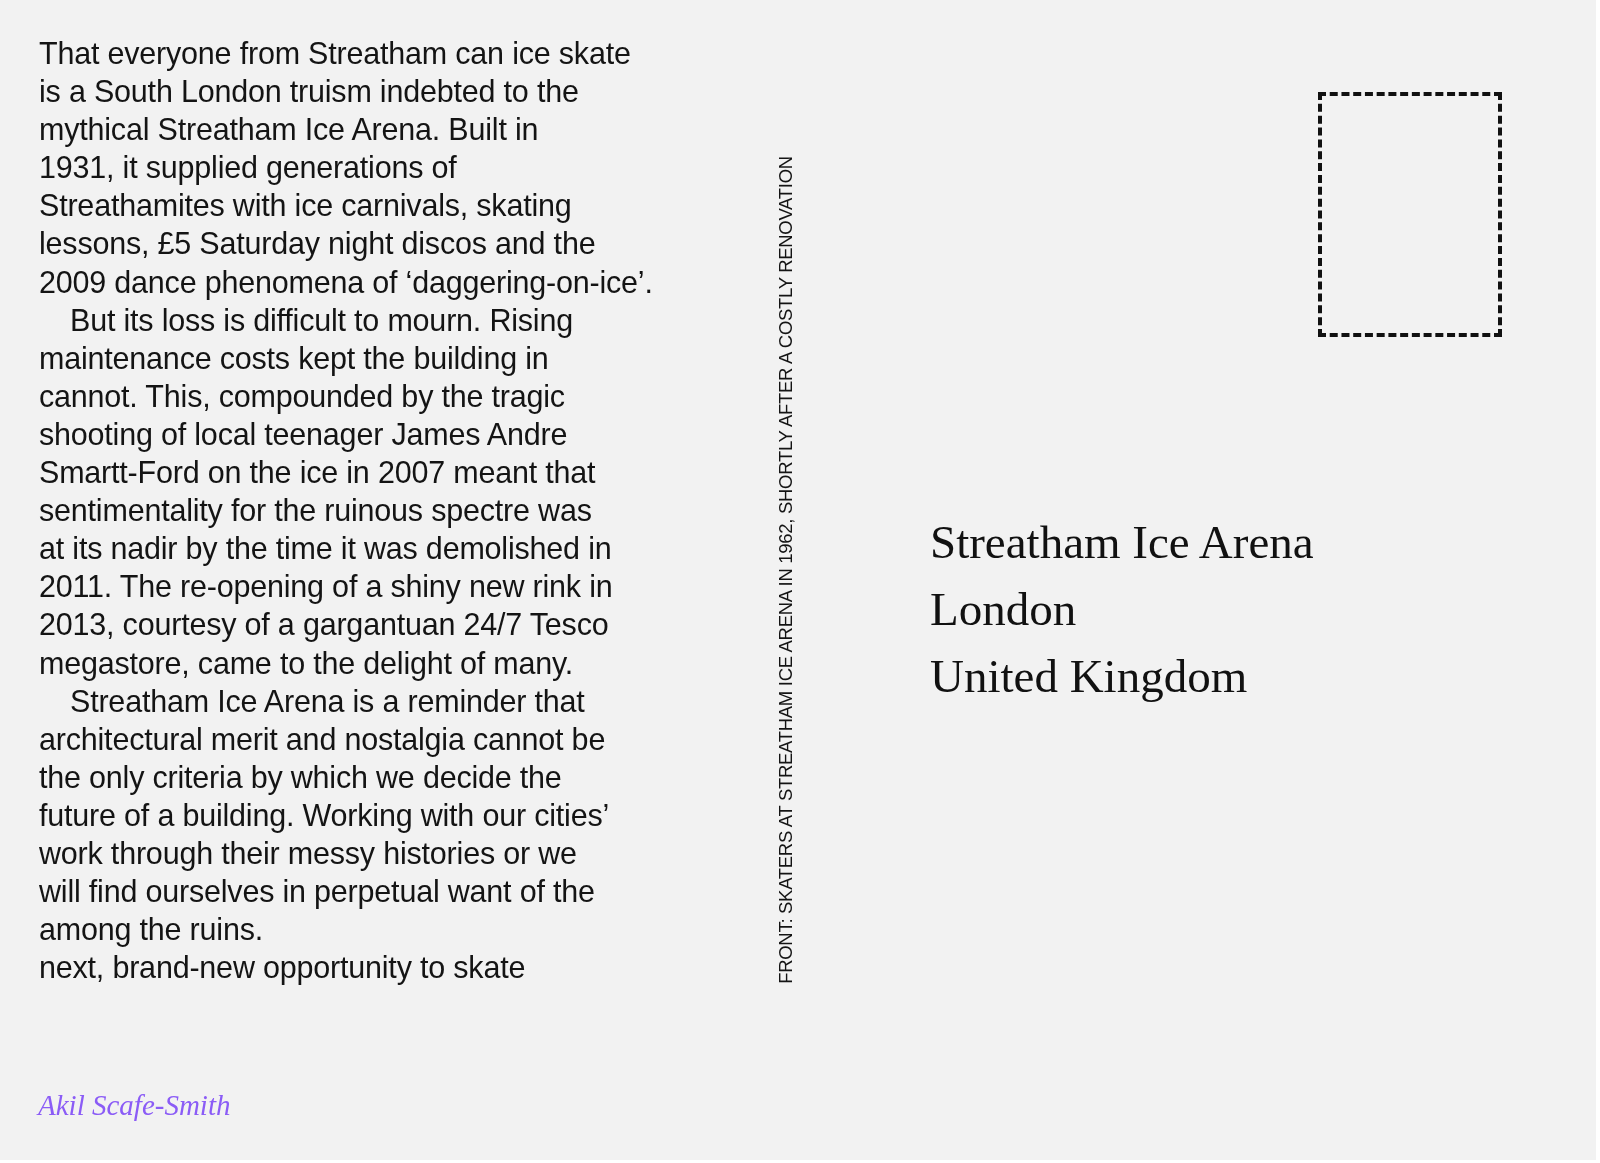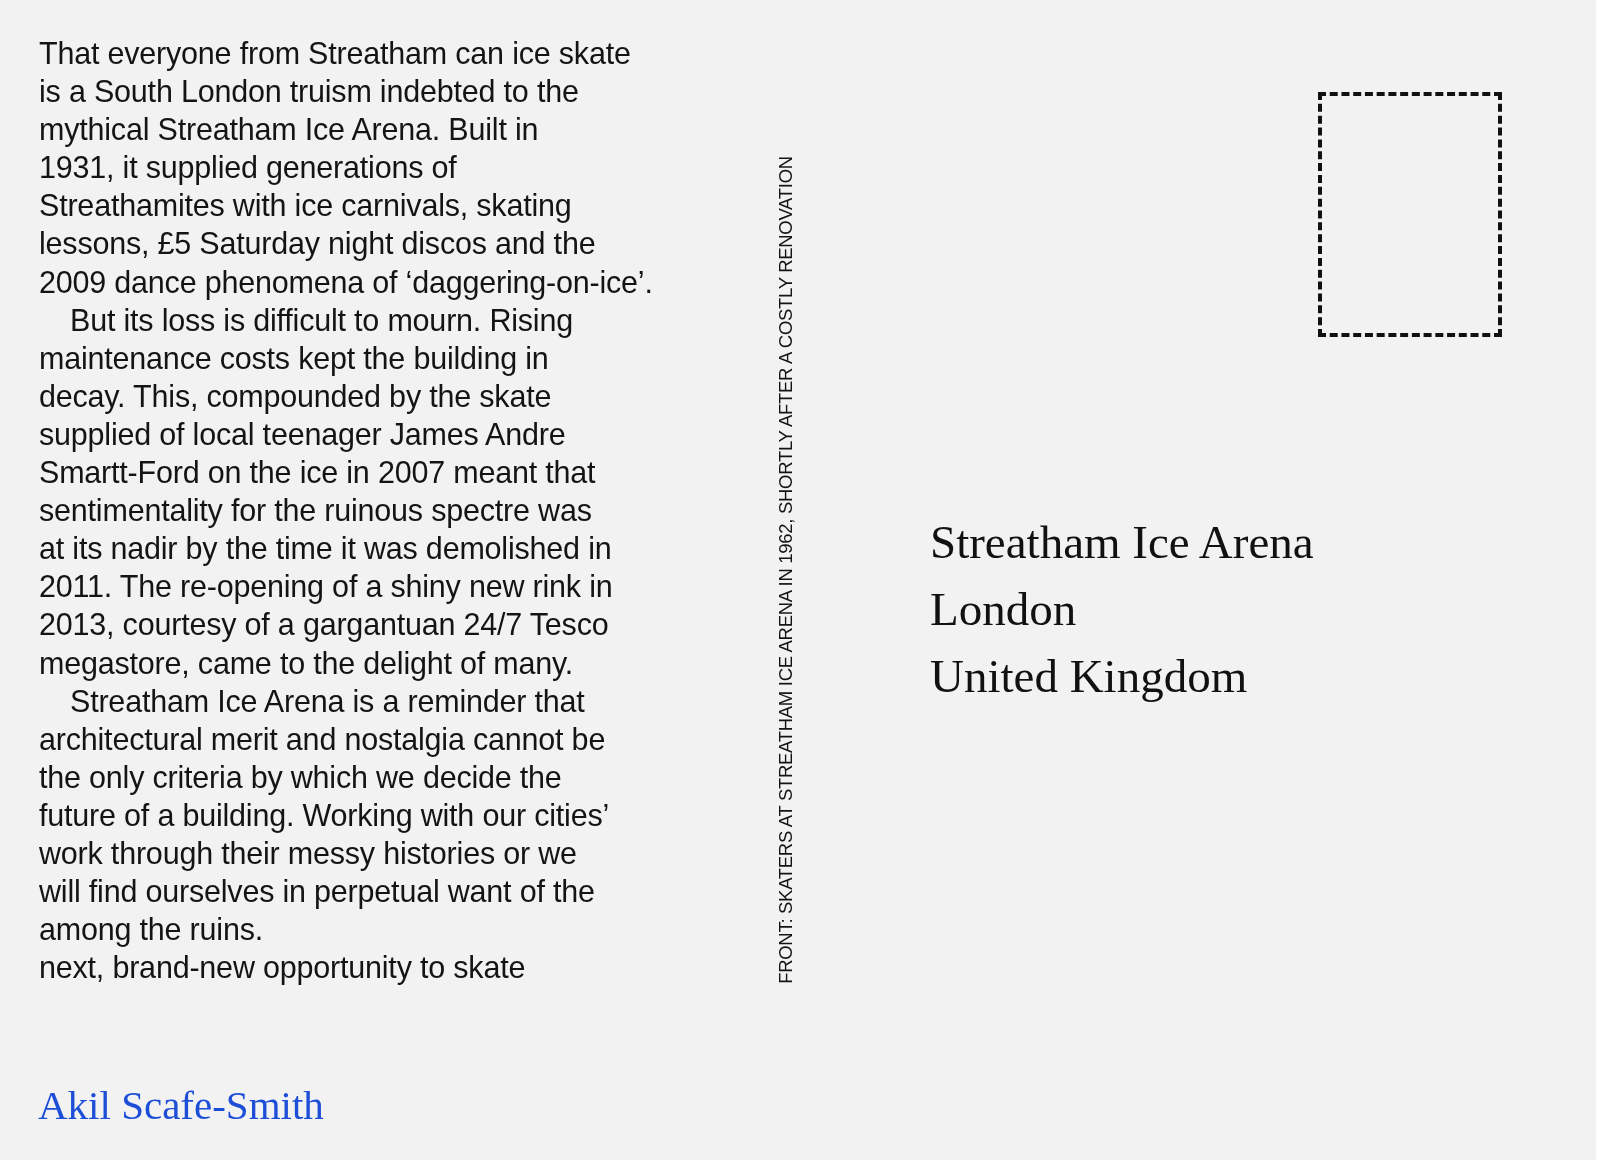--- a/index.html
+++ b/index.html
@@ -37,23 +37,24 @@
       white-space: nowrap;
     }
     .essay .line.indent {
       text-indent: 31px;
     }
     .author {
       position: absolute;
       left: 38px;
       top: 1087px;
       font-family: "Liberation Serif", "DejaVu Serif", serif;
-      font-size: 41px;
+      font-style: italic;
+      font-size: 29px;
       line-height: 36px;
-      color: #1d4ed8;
+      color: #8b5cf6;
       white-space: nowrap;
     }
     .caption {
       position: absolute;
       left: 786px;
       top: 570px;
       transform: translate(-50%, -50%) rotate(-90deg);
       font-family: "Liberation Sans", "DejaVu Sans", sans-serif;
       font-size: 18.5px;
       line-height: 20px;
@@ -94,22 +95,22 @@
     <span class="line">That everyone from Streatham can ice skate</span>
     <span class="line">is a South London truism indebted to the</span>
     <span class="line">mythical Streatham Ice Arena. Built in</span>
     <span class="line">1931, it supplied generations of</span>
     <span class="line">Streathamites with ice carnivals, skating</span>
     <span class="line">lessons, £5 Saturday night discos and the</span>
     <span class="line">2009 dance phenomena of ‘daggering-on-ice’.</span>
 
     <span class="line indent">But its loss is difficult to mourn. Rising</span>
     <span class="line">maintenance costs kept the building in</span>
-    <span class="line">decay. This, compounded by the skate</span>
-    <span class="line">supplied of local teenager James Andre</span>
+    <span class="line">cannot. This, compounded by the tragic</span>
+    <span class="line">shooting of local teenager James Andre</span>
     <span class="line">Smartt-Ford on the ice in 2007 meant that</span>
     <span class="line">sentimentality for the ruinous spectre was</span>
     <span class="line">at its nadir by the time it was demolished in</span>
     <span class="line">2011. The re-opening of a shiny new rink in</span>
     <span class="line">2013, courtesy of a gargantuan 24/7 Tesco</span>
     <span class="line">megastore, came to the delight of many.</span>
 
     <span class="line indent">Streatham Ice Arena is a reminder that</span>
     <span class="line">architectural merit and nostalgia cannot be</span>
     <span class="line">the only criteria by which we decide the</span>

